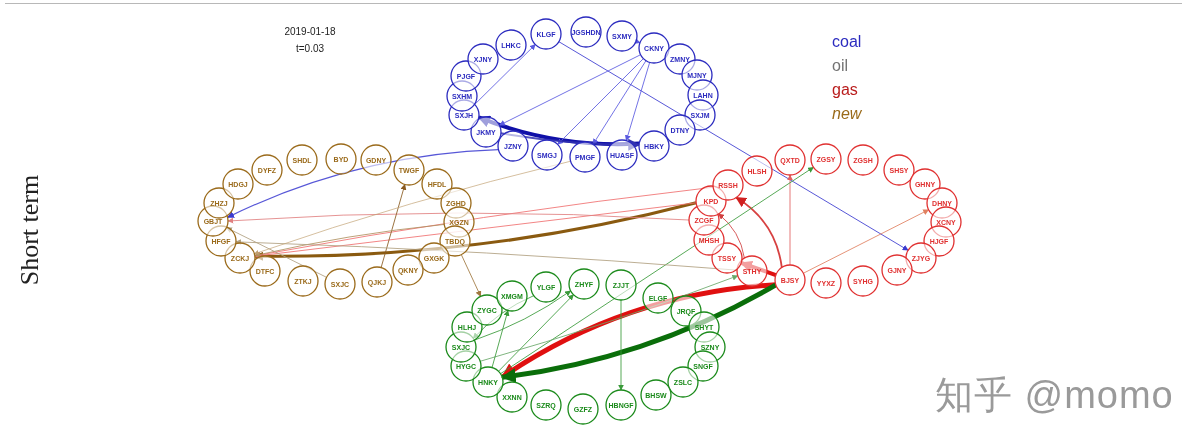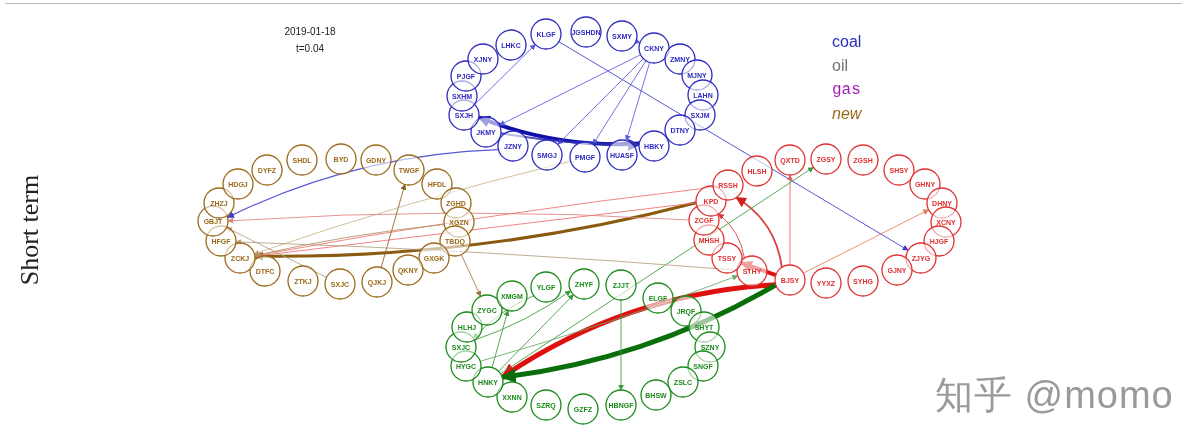--- a/index.html
+++ b/index.html
@@ -18,27 +18,27 @@
 <body>
 
 <div class="top-rule"></div>
 
 <div class="row-label">
   <span>Short term</span>
 </div>
 
 <div class="date-block">
   <div>2019-01-18</div>
-  <div>t=0.04</div>
+  <div>t=0.03</div>
 </div>
 
 <div class="legend">
   <div style="color: rgb(43, 43, 191);">coal</div>
   <div style="color: #737373;">oil</div>
-  <div style="color: #a21caf; font-family: Liberation Mono, monospace;">gas</div>
+  <div style="color: #b91c1c;">gas</div>
   <div style="color: rgb(154, 106, 26); font-style: italic;">new</div>
 </div>
 
 <svg class="graph" width="1187" height="437" xmlns="http://www.w3.org/2000/svg">
   <defs>
       <marker id="arr0" viewBox="0 0 10 10" refX="9" refY="5" markerWidth="3" markerHeight="3" orient="auto">
         <path d="M0,0 L10,5 L0,10 z" fill="#1010a8"></path>
       </marker>
       <marker id="arr1" viewBox="0 0 10 10" refX="9" refY="5" markerWidth="6" markerHeight="6" orient="auto">
         <path d="M0,0 L10,5 L0,10 z" fill="#3a3ad0"></path>

